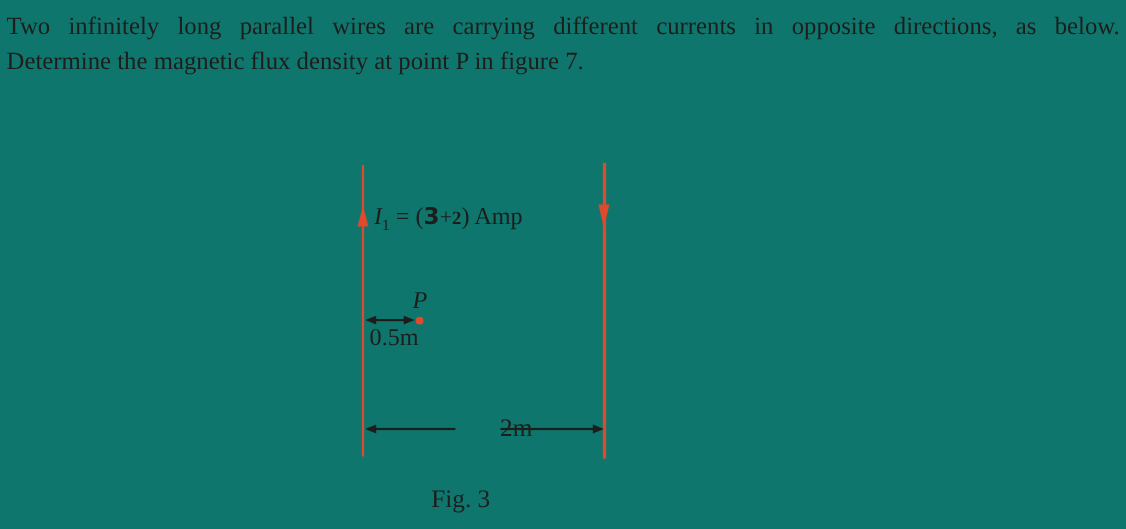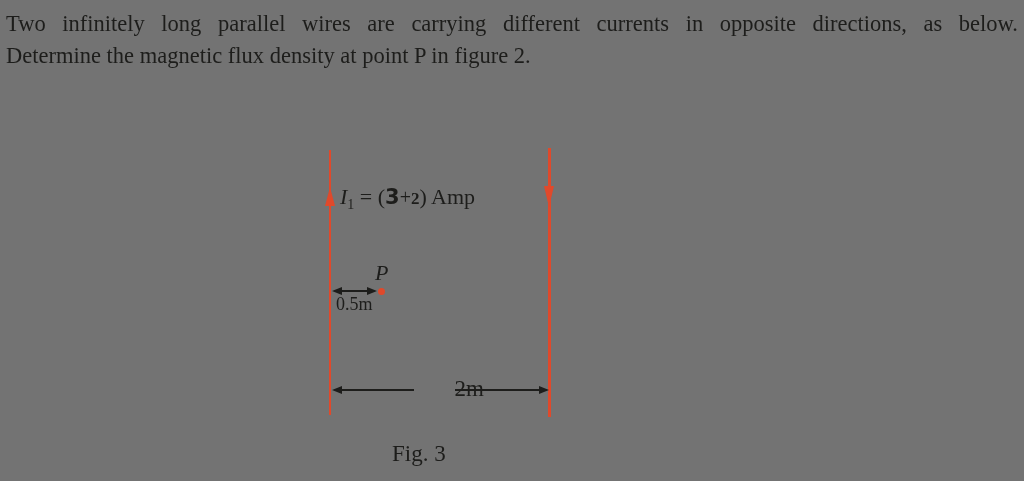--- a/index.html
+++ b/index.html
@@ -5,21 +5,21 @@
   :root {
     --wire: #e0492b;
     --ink: #1d1d1b;
   }
   * { margin: 0; padding: 0; box-sizing: border-box; }
   html, body { background: #ffffff; }
   .page {
     position: relative;
     width: 1024px;
     height: 481px;
-    background: #737373;
+    background: #0f766e;
     overflow: hidden;
     font-family: "Liberation Serif", serif;
     color: var(--ink);
   }
   
   .problem-text {
     position: absolute;
     left: 6px;
     top: 8px;
     width: 1012px;
@@ -95,21 +95,21 @@
   .dline { position: absolute; height: 2px; background: var(--ink); }
   .ah { position: absolute; width: 0; height: 0; }
   .ah-left  { border-top: 4px solid transparent; border-bottom: 4px solid transparent; border-right: 10px solid var(--ink); }
   .ah-right { border-top: 4px solid transparent; border-bottom: 4px solid transparent; border-left: 10px solid var(--ink); }
   .dim-05-line { left: 340px; top: 290px; width: 30px; }
   .dim-05-ah-l { left: 332px; top: 287px; }
   .dim-05-ah-r { left: 367px; top: 287px; }
   .dim-05-label {
     position: absolute;
     left: 336px; top: 294px;
-    font-size: 18px;
+    font-size: 22px;
   }
   .dim-2m-line-l { left: 340px; top: 389px; width: 74px; }
   .dim-2m-line-r { left: 455px; top: 389px; width: 85px; }
   .dim-2m-ah-l { left: 332px; top: 386px; }
   .dim-2m-ah-r { left: 539px; top: 386px; }
   .dim-2m-label {
     position: absolute;
     left: 414px; top: 376px;
     width: 42px;
     text-align: right;
@@ -123,21 +123,21 @@
     font-size: 23px;
   }
 </style>
 </head>
 <body>
 
 <div class="page">
 
   <div class="problem-text">
     <div class="problem-line-1">Two infinitely long parallel wires are carrying different currents in opposite directions, as below.</div>
-    <div class="problem-line-2">Determine the magnetic flux density at point P in figure 2.</div>
+    <div class="problem-line-2">Determine the magnetic flux density at point P in figure 7.</div>
   </div>
 
   <div class="figure">
 
     <div class="wire wire-left"></div>
     <div class="wire wire-right"></div>
 
     <div class="arrow-up"></div>
     <div class="arrow-down"></div>
 

